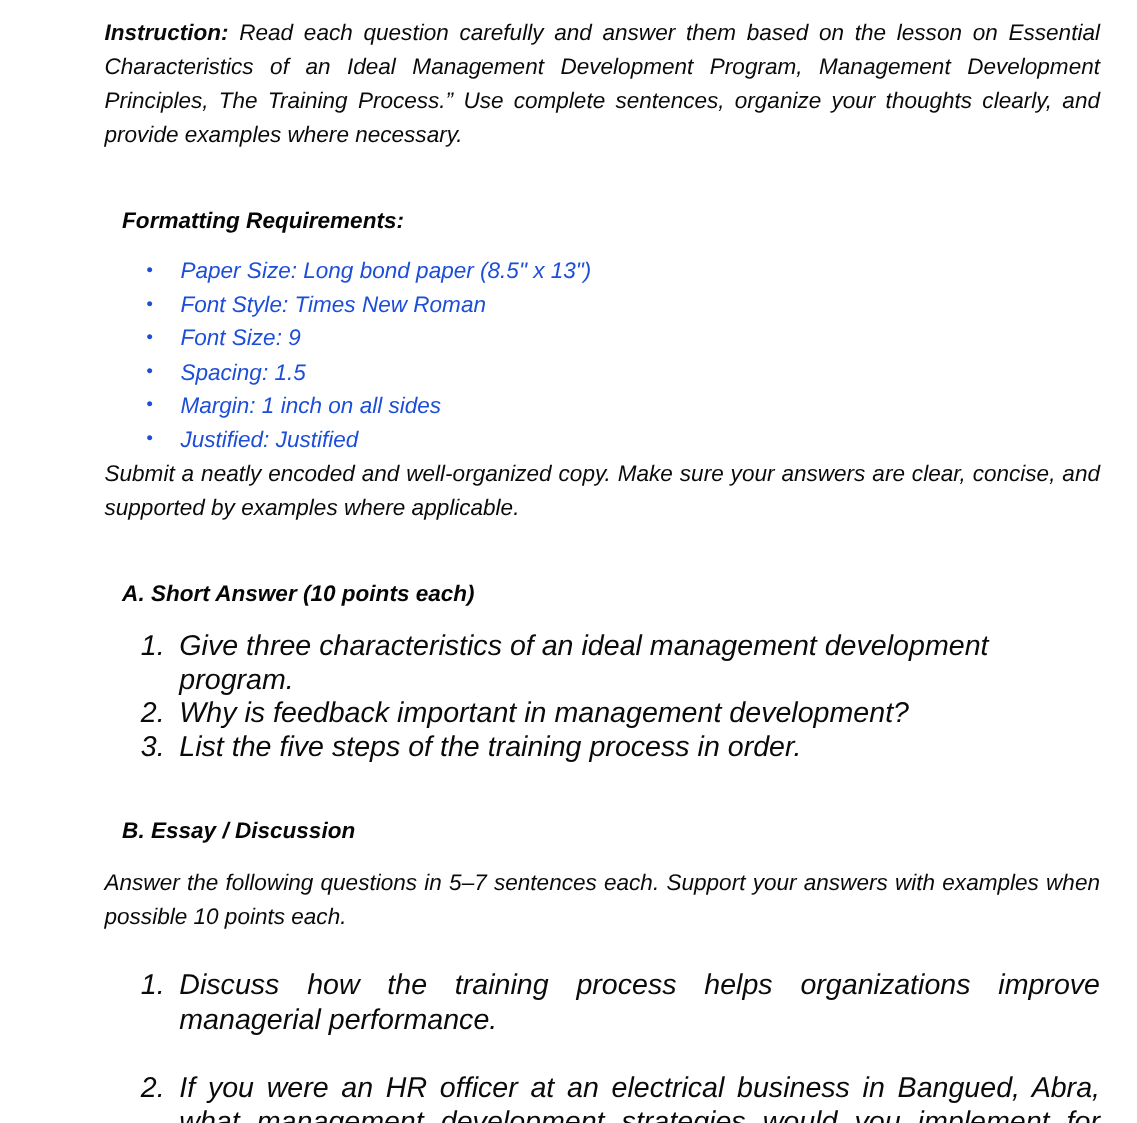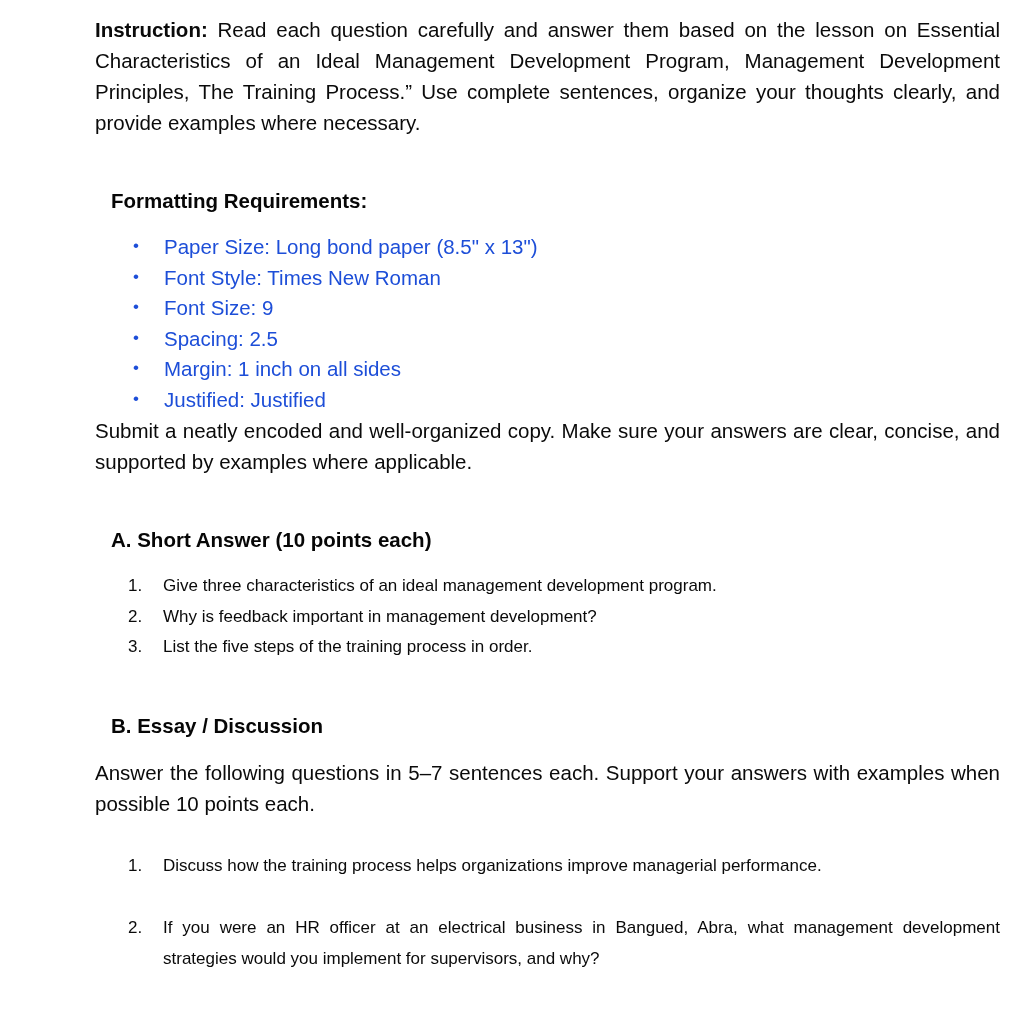--- a/index.html
+++ b/index.html
@@ -13,20 +13,21 @@
     font-family: "Liberation Sans", sans-serif;
     color: #000000;
     overflow: hidden;
   }
   #doc {
     position: relative;
     width: 1034px;
     height: 1021px;
     box-sizing: border-box;
     padding: 14px 34px 0 95px;
+    font-style: italic;
   }
   .para {
     font-size: 20.5px;
     line-height: 31px;
     text-align: justify;
     text-justify: inter-word;
     margin: 0;
     width: 905px;
     color: #0a0a0a;
   }
@@ -65,21 +66,21 @@
     line-height: 30.5px;
   }
   ol.numbered {
     list-style: none;
     margin: 0;
     padding: 0;
     counter-reset: numitem;
   }
   ol.numbered > li {
     position: relative;
-    font-size: 17px;
+    font-size: 26px;
     line-height: 30.5px;
     padding-left: 68px;
     counter-increment: numitem;
     color: #0a0a0a;
   }
   ol.numbered > li::before {
     content: counter(numitem) ".";
     position: absolute;
     left: 33px;
     top: 0;
@@ -106,21 +107,21 @@
   <p class="para"><span class="bold-lead">Instruction:</span><span>  Read each question carefully and answer them based on the lesson on Essential Characteristics of an Ideal Management Development Program, Management Development Principles, The Training Process.” Use complete sentences, organize your thoughts clearly, and provide examples where necessary.</span></p>
 
   <div class="spacer-line"></div>
 
   <p class="heading">Formatting Requirements:</p>
 
   <ul class="bullets">
     <li>Paper Size: Long bond paper (8.5" x 13")</li>
     <li>Font Style: Times New Roman</li>
     <li>Font Size: 9</li>
-    <li>Spacing: 2.5</li>
+    <li>Spacing: 1.5</li>
     <li>Margin: 1 inch on all sides</li>
     <li>Justified: Justified</li>
   </ul>
 
   <p class="para">Submit a neatly encoded and well-organized copy. Make sure your answers are clear, concise, and supported by examples where applicable.</p>
 
   <div class="spacer-line"></div>
 
   <p class="heading">A. Short Answer  (10 points each)</p>
 

